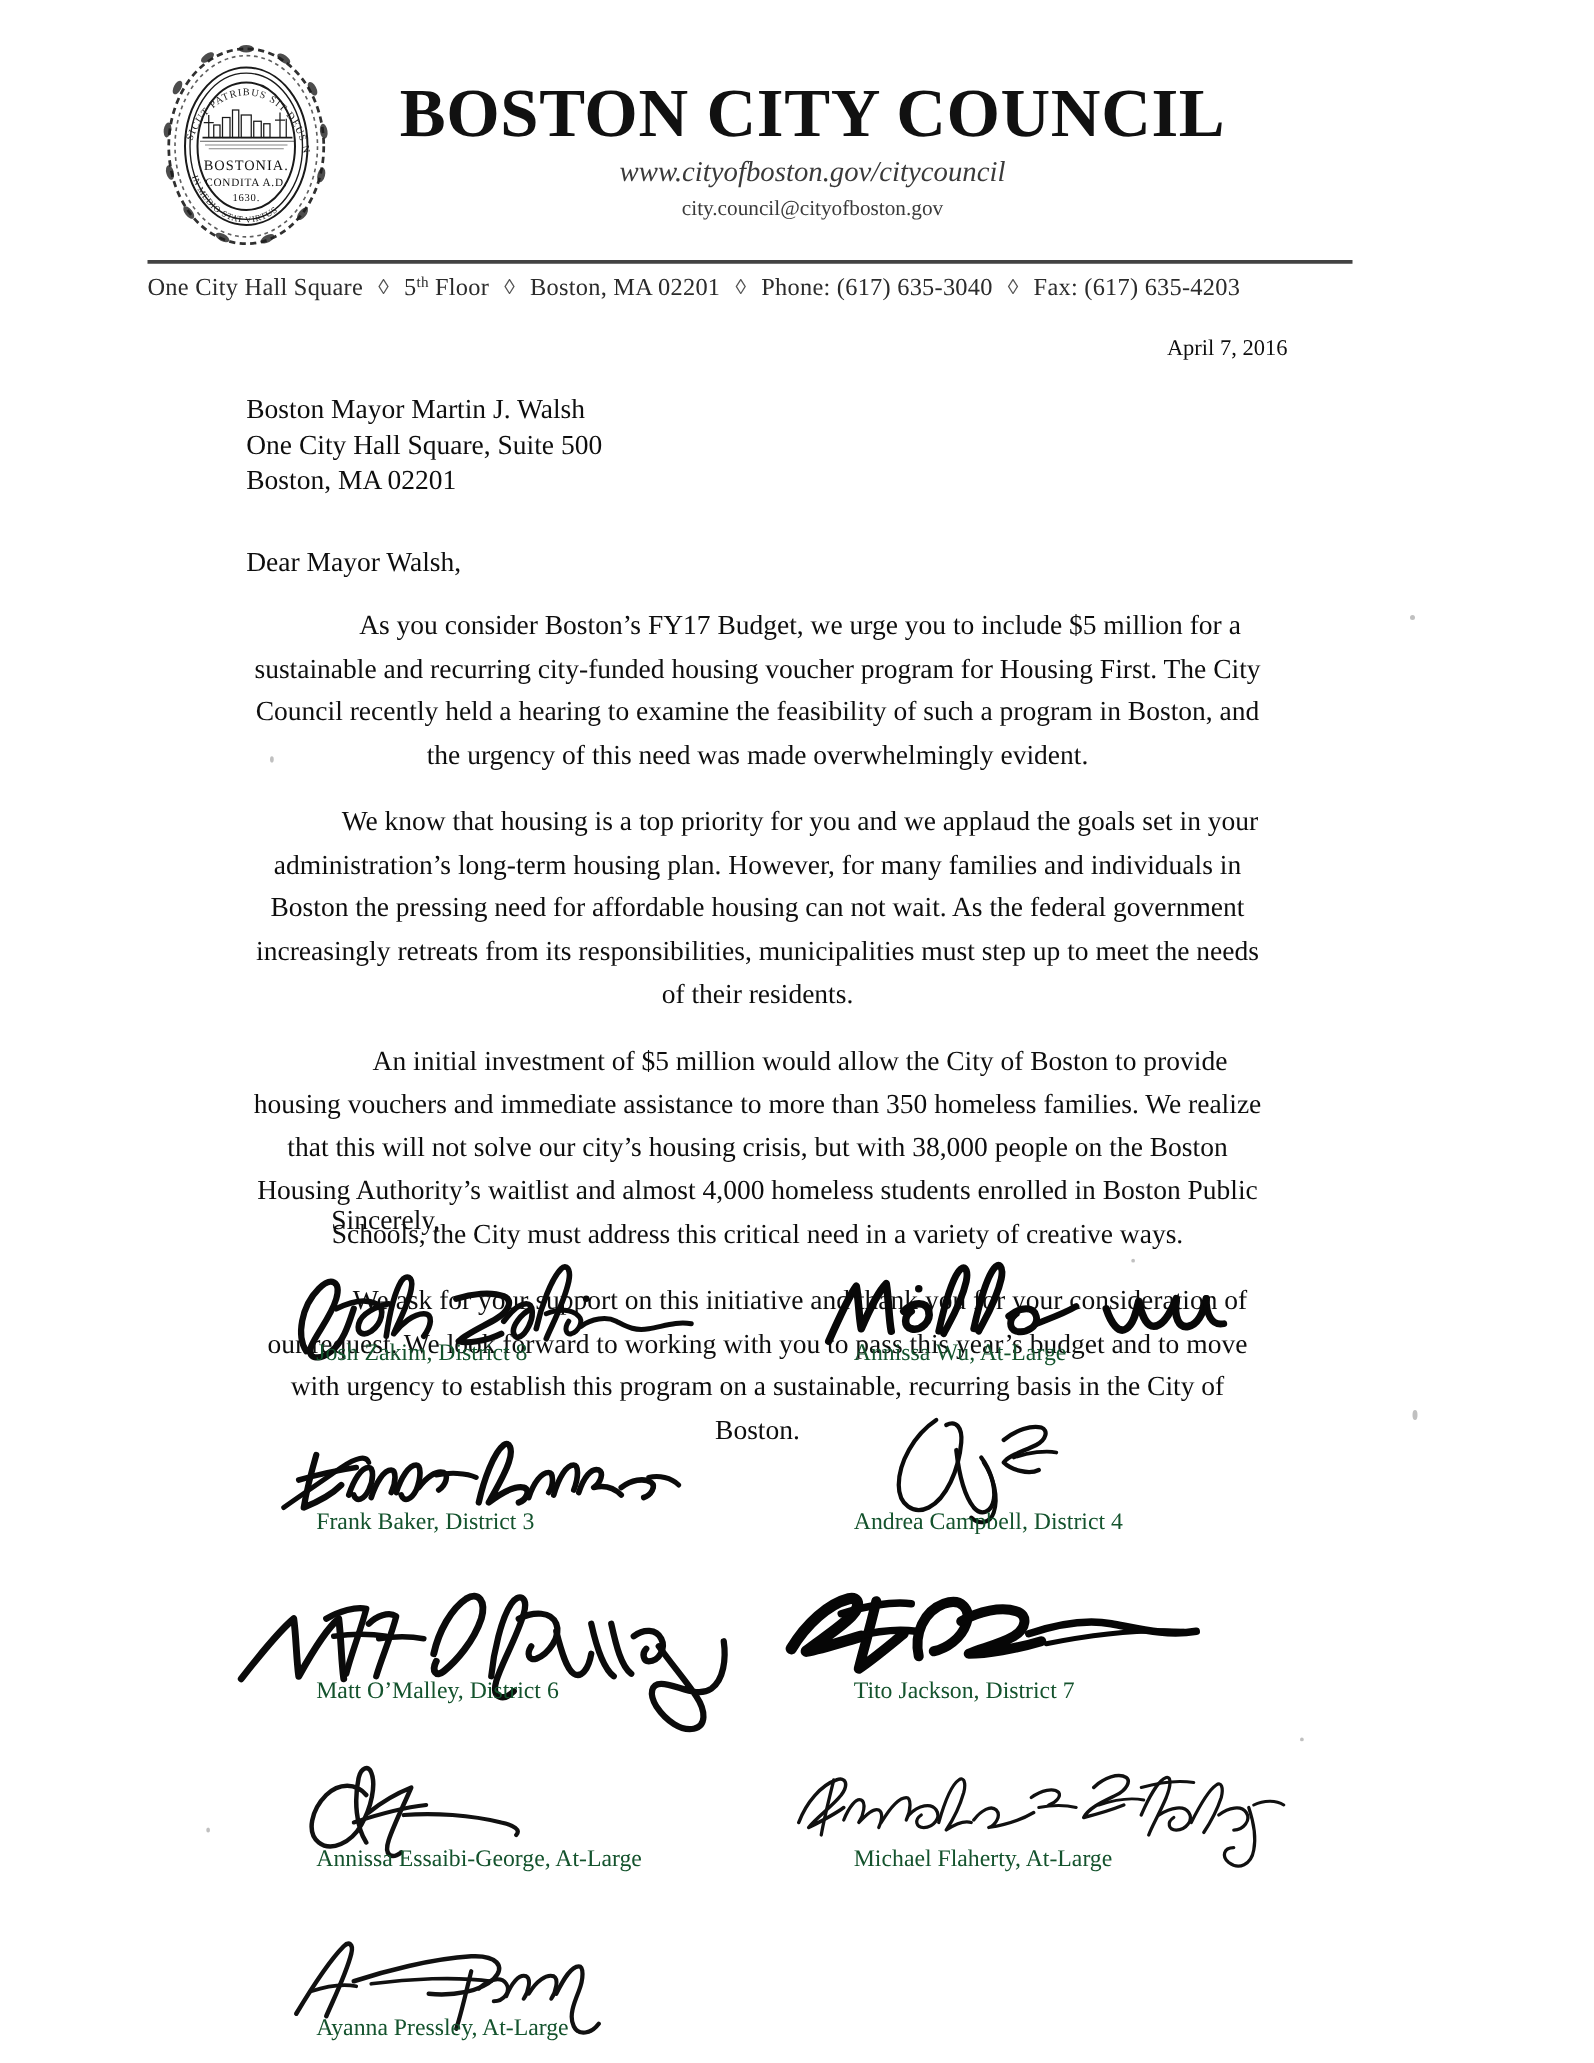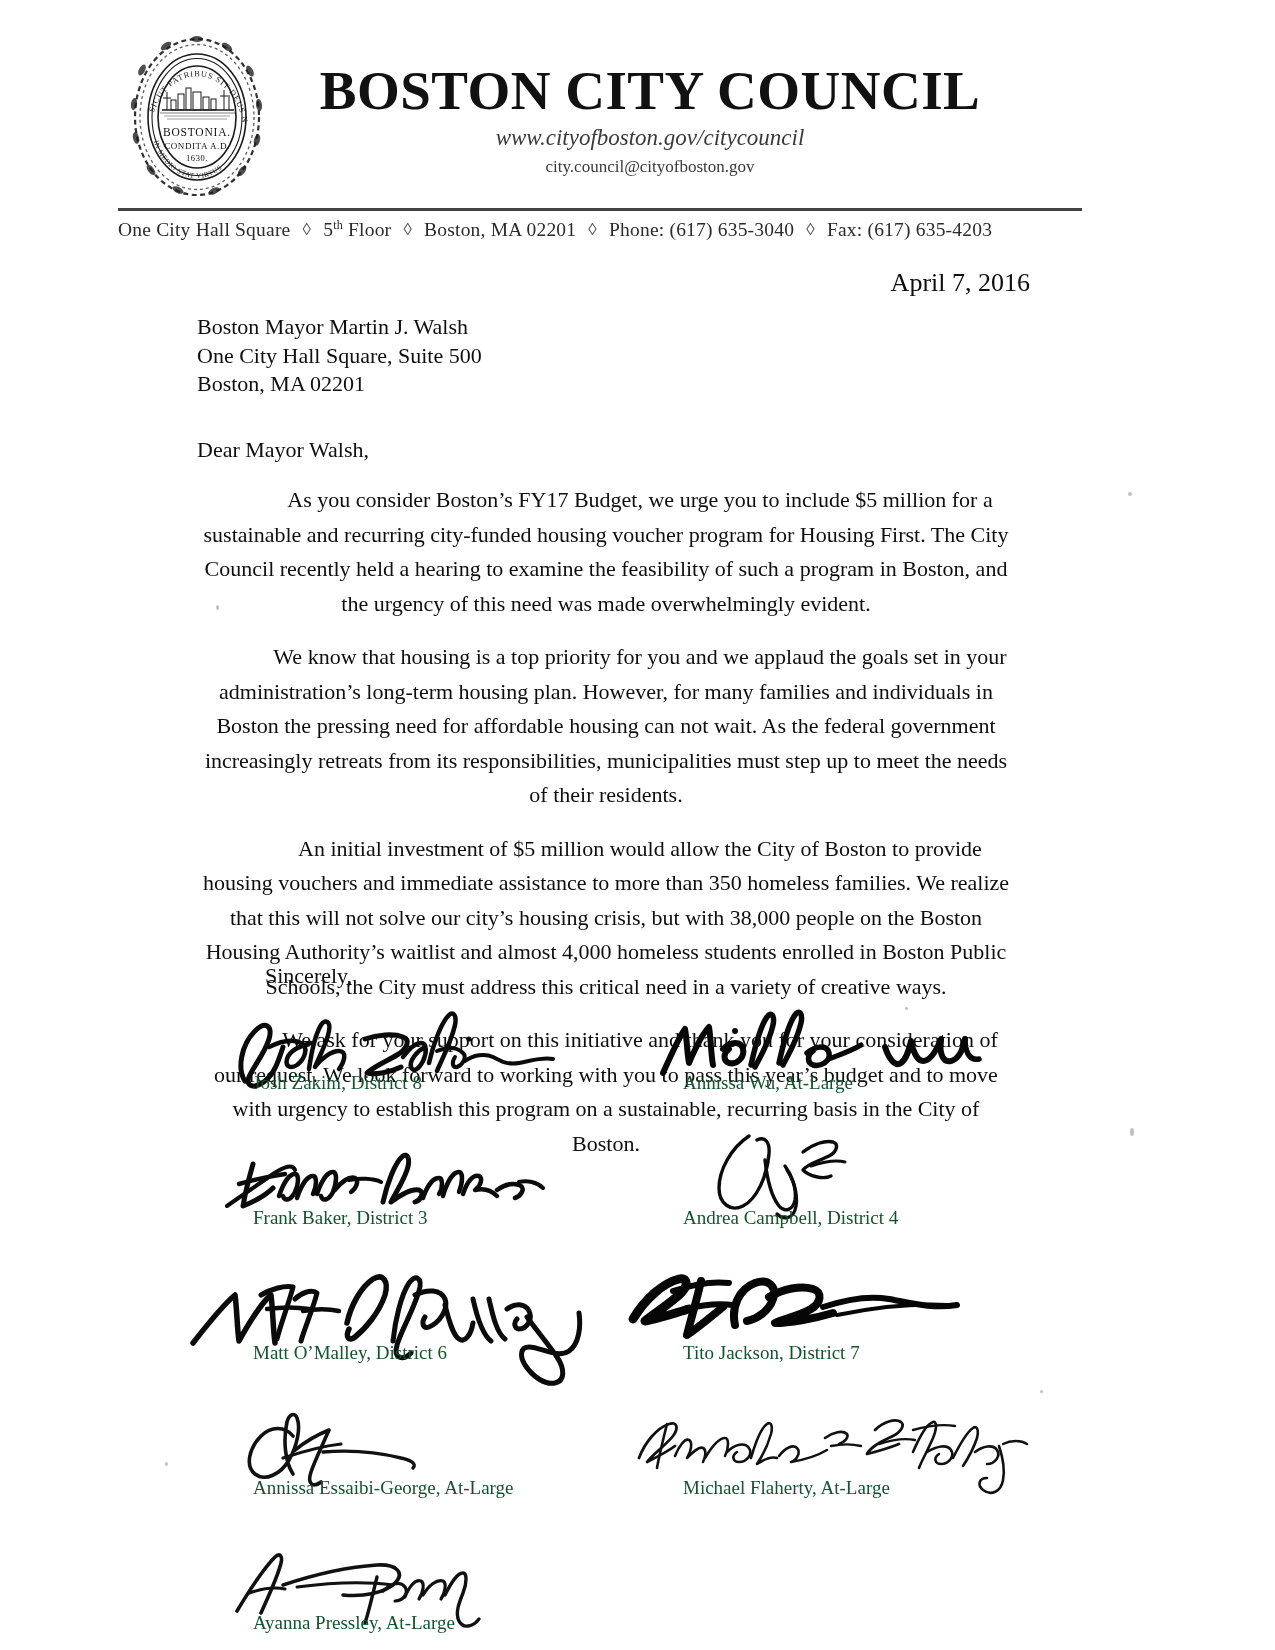--- a/index.html
+++ b/index.html
@@ -100,21 +100,21 @@
   .contact-line sup {
     font-size: 0.62em;
     vertical-align: 0.55em;
   }
 
   
   .date {
     position: absolute;
     right: 245px;
     top: 268px;
-    font-size: 26px;
+    font-size: 18px;
     white-space: nowrap;
   }
   .recipient {
     position: absolute;
     left: 197px;
     top: 313px;
     font-size: 22px;
     line-height: 28.5px;
   }
   .salutation {

